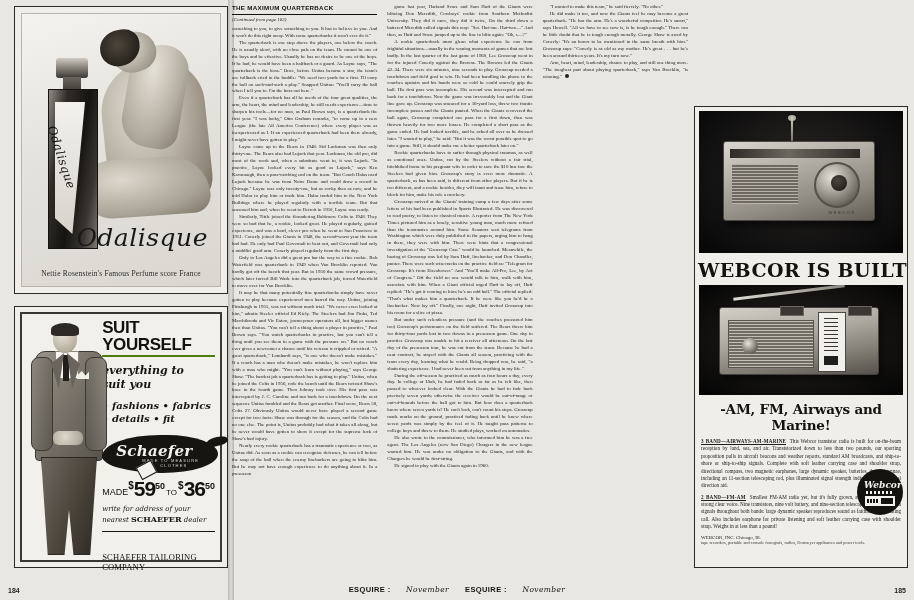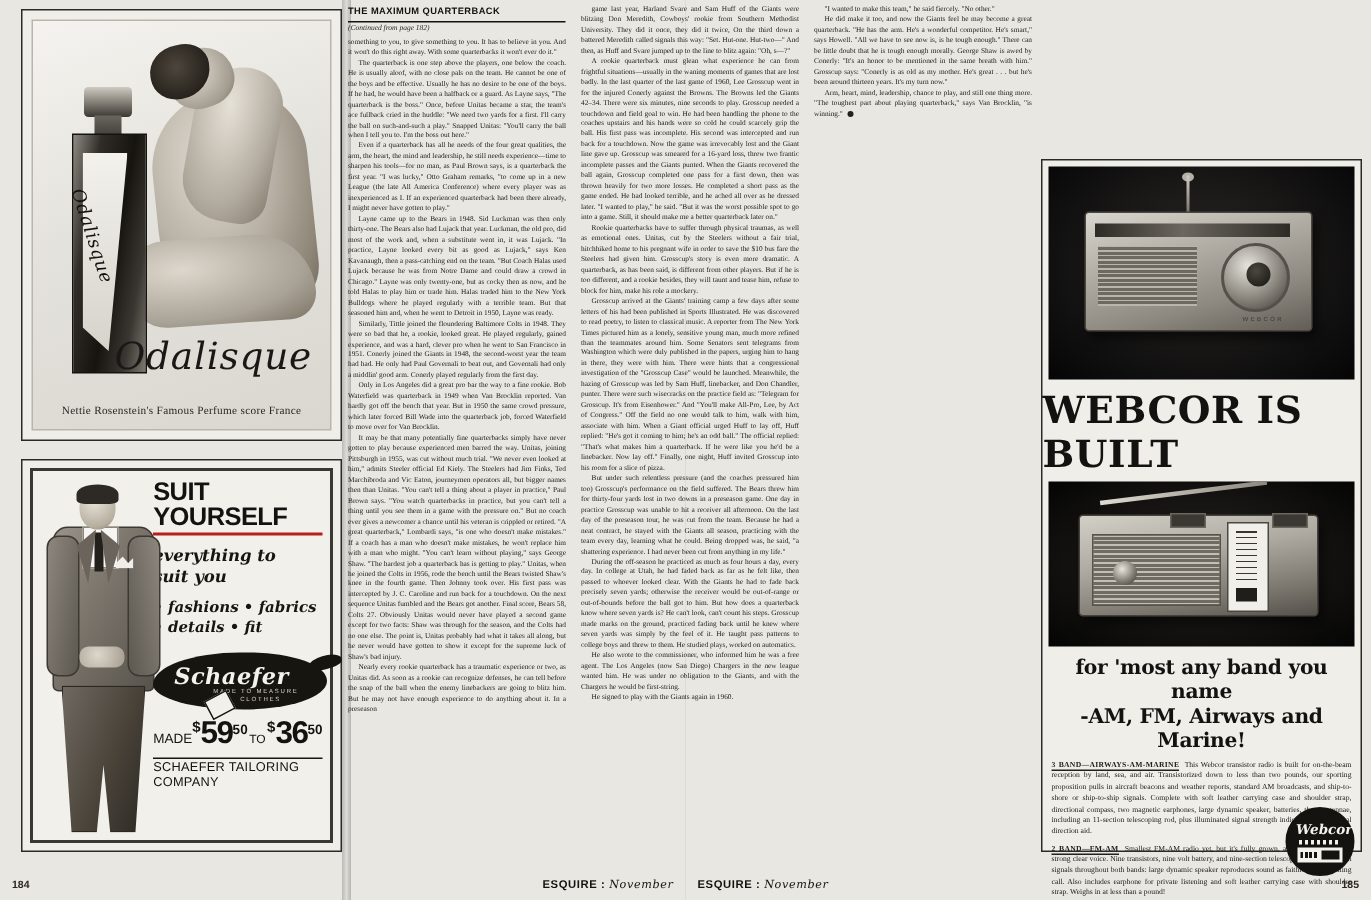--- a/index.html
+++ b/index.html
@@ -79,21 +79,21 @@
           background:linear-gradient(100deg,#8d877e,#5c574f);border:1px solid #3c3933;}
   .m-armR{position:absolute;left:56px;top:34px;width:20px;height:92px;border-radius:8px;
           background:linear-gradient(260deg,#8d877e,#5c574f);border:1px solid #3c3933;}
   .m-hands{position:absolute;left:24px;top:108px;width:30px;height:14px;border-radius:6px;
            background:radial-gradient(circle at 40% 40%,#ddd7cc,#a49c8e);}
   .m-trou{position:absolute;left:12px;top:134px;width:54px;height:96px;
           background:linear-gradient(110deg,#6e6860,#474138 60%,#2e2a24);border:1px solid #2b2822;
           clip-path:polygon(0 0,100% 0,88% 100%,58% 100%,50% 54%,42% 100%,12% 100%);}
   .sch-right{flex:1;padding-left:6px;}
   .sch-head{font-family:"Liberation Sans",sans-serif;font-weight:bold;font-size:17px;color:#141210;
-            letter-spacing:-.4px;border-bottom:2px solid #b91c1c;padding-bottom:2px;line-height:1;}
+            letter-spacing:-.4px;border-bottom:2px solid #4d7c0f;padding-bottom:2px;line-height:1;}
   .sch-sub{font-family:"DejaVu Serif",serif;font-weight:bold;font-style:italic;font-size:11px;
            color:#17150f;margin-top:7px;line-height:1.25;}
   .sch-bul{font-family:"DejaVu Serif",serif;font-weight:bold;font-style:italic;font-size:10px;
            color:#17150f;margin-top:7px;line-height:1.3;}
   .sch-logo{margin-top:8px;height:44px;position:relative;}
   .logo-blob{position:absolute;left:0;top:2px;width:116px;height:38px;background:#17150f;
              border-radius:50% 44% 48% 52%/56% 50% 50% 44%;}
   .logo-tail{position:absolute;left:104px;top:4px;width:22px;height:9px;background:#17150f;
              border-radius:50% 60% 40% 50%;transform:rotate(-16deg);}
   .logo-word{position:absolute;left:14px;top:9px;font-family:"DejaVu Serif",serif;font-style:italic;
@@ -108,22 +108,22 @@
             line-height:1.28;margin-top:2px;}
   .sch-price{margin-top:3px;font-family:"Liberation Sans",sans-serif;color:#141210;display:flex;align-items:flex-end;}
   .pr-lbl{font-size:9px;margin-bottom:2px;}
   .pr-dollar{font-size:10px;font-weight:bold;margin-bottom:8px;}
   .pr-big{font-size:21px;font-weight:bold;line-height:.9;letter-spacing:-1px;}
   .pr-cents{font-size:9px;font-weight:bold;margin-bottom:8px;}
   .pr-to{font-size:8px;margin-bottom:2px;padding:0 1px;}
   .sch-write{margin-top:6px;font-family:"DejaVu Serif",serif;font-style:italic;font-size:7px;
              color:#17150f;line-height:1.35;}
   .sch-write b{font-style:normal;font-variant:small-caps;font-size:8px;}
-  .sch-co{margin-top:6px;border-top:1px solid #17150f;padding-top:0;
-          font-family:Liberation Sans, sans-serif;font-size:8.5px;color:#141210;letter-spacing:.2px;}
+  .sch-co{margin-top:6px;border-top:1px solid #17150f;padding-top:20px;
+          font-family:Liberation Serif, serif;font-size:8.5px;color:#141210;letter-spacing:.2px;}
 
   
   .article{position:absolute;left:232px;top:4px;width:456px;height:566px;display:flex;gap:10px;}
   .col{width:213px;font-size:4.9px;line-height:1.42;color:#23211e;text-align:justify;
        font-family:"Liberation Serif",serif;}
   .art-title{font-family:"Liberation Sans",sans-serif;font-weight:bold;font-size:6.2px;
              letter-spacing:.3px;color:#141210;border-bottom:1px solid #141210;padding-bottom:1px;}
   .art-cont{font-style:italic;font-size:5px;margin:1px 0 3px 0;color:#2a2825;}
   .col p{margin:0;text-indent:7px;}
   .col p.first{text-indent:0;}
@@ -145,21 +145,21 @@
            border:2px solid #55514a;}
   .r1-dialc{position:absolute;right:27px;top:33px;width:16px;height:16px;border-radius:50%;
             background:radial-gradient(circle at 40% 35%,#4a4740,#16140f);}
   .r1-top{position:absolute;left:6px;top:7px;width:130px;height:9px;
           background:linear-gradient(90deg,#2e2b27,#6b675f 45%,#2e2b27);}
   .r1-brand{position:absolute;right:18px;bottom:5px;font-family:"Liberation Sans",sans-serif;
             font-size:4px;color:#3a3731;letter-spacing:1.6px;}
   .antenna{position:absolute;left:92px;top:6px;width:2px;height:28px;
            background:linear-gradient(180deg,#cfccc4,#6e6a62);}
   .antenna-k{position:absolute;left:89px;top:4px;width:8px;height:6px;border-radius:50%;background:#b5b1a8;}
-  .wb-built{text-align:left;font-family:"DejaVu Serif",serif;font-weight:bold;font-size:25px;
+  .wb-built{text-align:right;font-family:"DejaVu Serif",serif;font-weight:bold;font-size:19px;
             color:#141210;letter-spacing:.4px;margin:6px 0 4px 0;}
   .wb-photo2{height:110px;background:radial-gradient(ellipse at 50% 50%,#2a2826 0%,#0f0e0d 72%,#040404 100%);
              position:relative;margin:0 4px;overflow:hidden;}
   .radio2{position:absolute;left:20px;top:22px;width:158px;height:66px;border-radius:3px;
           background:linear-gradient(170deg,#d2cfc7 0%,#aeaaa1 40%,#7d7970 75%,#55514b 100%);
           border:1px solid #45423d;box-shadow:3px 5px 9px rgba(0,0,0,.6);}
   .r2-grille{position:absolute;left:8px;top:12px;width:84px;height:46px;
              background:repeating-linear-gradient(180deg,#c3bfb5 0px,#c3bfb5 1px,#6f6b63 1px,#6f6b63 3px);
              border:1px solid #57534c;}
   .r2-slide{position:absolute;left:98px;top:4px;width:26px;height:58px;background:#f0efea;border:1px solid #4b4842;}
@@ -189,21 +189,21 @@
           background:repeating-linear-gradient(90deg,#15130f 0px,#15130f 2px,#f2f1ec 2px,#f2f1ec 3px);}
   .wl-sq{position:absolute;left:22px;top:27px;width:12px;height:6px;background:#15130f;}
   .wb-co{margin-top:3px;padding:0 6px;font-size:5px;color:#26241f;}
   .wb-co2{padding:0 6px;font-size:4.4px;color:#3a3833;line-height:1.3;}
 
   
   .footer{position:absolute;bottom:6px;left:8px;right:8px;display:flex;align-items:flex-end;
           justify-content:space-between;}
   .fnum{font-family:"Liberation Sans",sans-serif;font-weight:bold;font-size:7px;color:#2a2724;}
   .fmag{font-family:"Liberation Sans",sans-serif;font-weight:bold;font-size:7.5px;color:#141210;letter-spacing:.4px;}
-  .fmag .mon{font-family:"DejaVu Serif",serif;font-weight:normal;font-style:italic;font-size:7.5px;}
+  .fmag .mon{font-family:"DejaVu Serif",serif;font-weight:normal;font-style:italic;font-size:7.5px;margin-left:13px;}
 </style>
 </head>
 <body>
 
 <div class="spread">
 
   <div class="page page-left">
 
     <div class="ad odalisque">
       <div class="odal-inner">
@@ -268,20 +268,24 @@
           <div class="sch-price">
             <span class="pr-lbl">MADE</span>
             <span class="pr-dollar">$</span>
             <span class="pr-big">59</span>
             <span class="pr-cents">50</span>
             <span class="pr-to">TO</span>
             <span class="pr-dollar">$</span>
             <span class="pr-big">36</span>
             <span class="pr-cents">50</span>
           </div>
+          <div class="sch-write">
+            <div>write for address of your</div>
+            <div><span>nearest </span><b>SCHAEFER</b><span> dealer</span></div>
+          </div>
           <div class="sch-co">SCHAEFER TAILORING COMPANY</div>
 
         </div>
       </div>
     </div>
 
     <div class="footer">
       <span class="fnum">184</span>
       <span class="fmag"><span>ESQUIRE</span> : <span class="mon">November</span></span>
     </div>
@@ -351,21 +355,20 @@
           <div class="r2-tab2"></div>
         <div class="r2-grille"></div>
         <div class="r2-slide"></div>
         <div class="r2-scale"></div>
         <div class="r2-knobsq"></div>
         <div class="r2-knob"></div>
       </div>
       <div class="r2-rod"></div>
     </div>
     <div class="wb-head">
-      <div class="wb-h1">for 'most any band you name</div>
       <div class="wb-h2">-AM, FM, Airways and Marine!</div>
     </div>
     <div class="wb-body">
       <p><span class="wb-lbl">3 BAND—AIRWAYS-AM-MARINE</span>&nbsp; <span>This Webcor transistor radio is built for on-the-beam reception by land, sea, and air. Transistorized down to less than two pounds, our sporting proposition pulls in aircraft beacons and weather reports, standard AM broadcasts, and ship-to-shore or ship-to-ship signals. Complete with soft leather carrying case and shoulder strap, directional compass, two magnetic earphones, large dynamic speaker, batteries, three antennae, including an 11-section telescoping rod, plus illuminated signal strength indicator for additional direction aid.</span></p>
       <p><span class="wb-lbl">2 BAND—FM-AM</span>&nbsp; <span>Smallest FM-AM radio yet, but it's fully grown, as you can tell by its strong clear voice. Nine transistors, nine volt battery, and nine-section telescoping antenna pull in signals throughout both bands: large dynamic speaker reproduces sound as faithfully as a mating call. Also includes earphone for private listening and soft leather carrying case with shoulder strap. Weighs in at less than a pound!</span></p>
       <div class="wb-logo">
         <div class="wl-word">Webcor</div>
         <div class="wl-dots"></div>
         <div class="wl-box"></div>
         <div class="wl-bar"></div>

